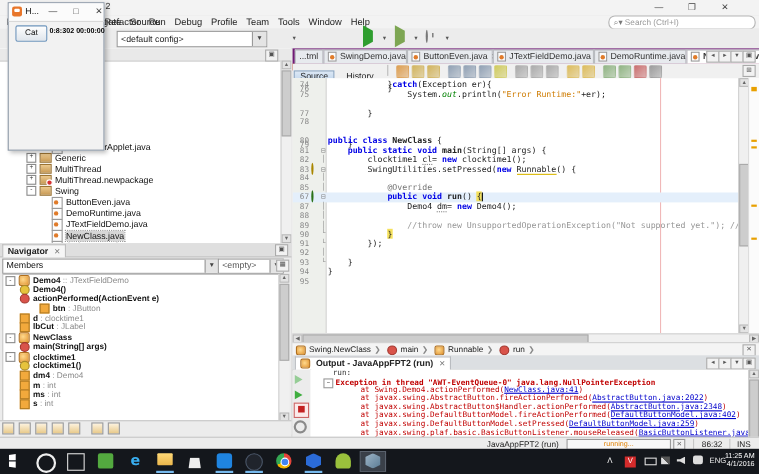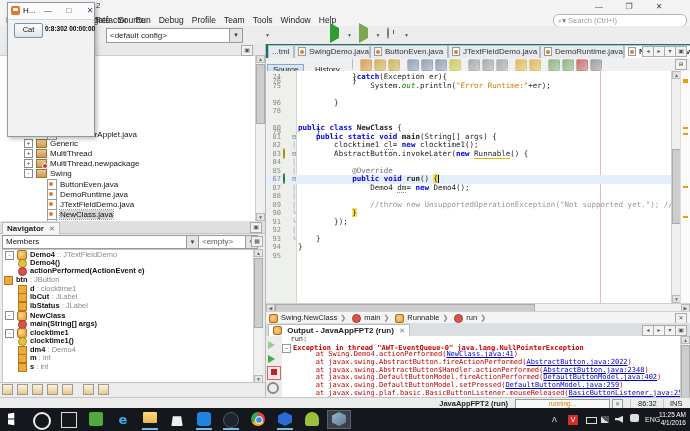--- a/index.html
+++ b/index.html
@@ -56,21 +56,21 @@
   .nav-row .sub{color:#8a8a8a;font-weight:normal;}
   #nav-filterbar{position:absolute;left:0;bottom:2px;width:265px;height:12px;background:#ececec;border-top:1px solid #c5c5c5;}
   .filt-ico{display:inline-block;width:9px;height:9px;margin:1px 2px;border:1px solid #9a9a9a;background:linear-gradient(#fdf3df,#e8c989);}
   
   .sb-v{position:absolute;width:9px;background:#f0f0f0;border-left:1px solid #d0d0d0;}
   .sb-h{position:absolute;height:8px;background:#f0f0f0;border-top:1px solid #d0d0d0;}
   .sb-btn{position:absolute;width:9px;height:8px;background:#e3e3e3;border:1px solid #b9b9b9;font-size:5px;text-align:center;line-height:7px;color:#666;box-sizing:border-box;}
   .sb-thumb{position:absolute;background:#cdcdcd;border:1px solid #aaa;box-sizing:border-box;}
   
   #right-col{left:266px;top:44px;width:424px;height:353px;background:#fff;}
-  #editor-tabbar{left:0;top:0;width:424px;height:14px;background:#0f766e;border-bottom:6px solid #f97316;}
+  #editor-tabbar{left:0;top:0;width:424px;height:14px;background:#701a75;border-bottom:6px solid #f97316;}
   .ed-tab{position:absolute;top:1px;height:12px;background:#e7eaee;border:1px solid #b9bcc0;border-bottom:none;font-size:8px;line-height:12px;padding:0 3px;white-space:nowrap;color:#333;}
   .ed-tab.active{background:#fff;font-weight:bold;}
   .tab-x{color:#777;font-size:7px;margin-left:3px;}
   #editor-toolbar{left:0;top:14px;width:424px;height:13px;background:#f0f0f0;border-bottom:1px solid #cfcfcf;}
   .src-btn{display:inline-block;height:10px;line-height:10px;font-size:8px;padding:0 5px;margin:1px 1px;border:1px solid #aaa;background:linear-gradient(#fff,#e2e2e2);}
   .src-btn.active{background:#cfdcEB;background:linear-gradient(#dce8f5,#bcd2ea);border-color:#8aa6c4;}
   .edtb-ico{display:inline-block;width:10px;height:10px;margin:1px 1px;border:1px solid transparent;}
   #code-area{left:0;top:27px;width:424px;height:232px;background:#fff;overflow:hidden;}
   #gutter-bg{position:absolute;left:0;top:0;width:30px;height:232px;background:#eef0ec;border-right:1px solid #d5d5d5;}
   .code-line{position:absolute;left:0;width:424px;height:8.5px;font-family:"DejaVu Sans Mono",monospace;font-size:7.5px;line-height:8.5px;white-space:pre;}
@@ -96,21 +96,21 @@
   .es-mark{position:absolute;left:2px;width:5px;height:2px;background:#e8a000;}
   
   #ed-hscroll{left:0;top:259px;width:424px;height:8px;}
   #breadcrumb{left:0;top:267px;width:424px;height:12px;background:#f4f4f4;border-top:1px solid #d0d0d0;border-bottom:1px solid #c6c6c6;font-size:7.5px;line-height:12px;white-space:nowrap;}
   .bc-sep{color:#888;font-size:7px;margin:0 3px;}
   #output-tabbar{left:0;top:279px;width:424px;height:13px;background:#dcdfe2;border-bottom:1px solid #b9b9b9;}
   #output-tab{position:absolute;left:2px;top:1px;height:12px;background:#fff;border:1px solid #b9bcc0;border-bottom:none;font-size:8px;font-weight:bold;line-height:12px;padding:0 4px;}
   #output-rail{position:absolute;left:0;top:292px;width:16px;height:105px;background:#ececec;border-right:1px solid #cfcfcf;}
   .rail-btn{width:12px;height:12px;margin:2px 1px;position:relative;}
   #output-body{position:absolute;left:16px;top:292px;width:399px;height:105px;background:#fff;overflow:hidden;}
-  .out-line{position:relative;height:7.7px;line-height:7.7px;font-family:"DejaVu Sans Mono",monospace;font-size:7px;white-space:pre;}
+  .out-line{position:relative;height:7.7px;line-height:7.7px;font-family:"DejaVu Sans Mono",monospace;font-size:7px;white-space:pre;margin-left:12px;}
   .o-plain{color:#333;}
   .o-err{color:#c00000;}
   .o-link{color:#0000cc;text-decoration:underline;}
   .o-fold{display:inline-block;width:7px;height:7px;border:1px solid #999;background:#fff;font-size:5px;line-height:6px;text-align:center;color:#333;margin-right:2px;vertical-align:middle;}
   
   #statusbar{left:0;top:397px;width:690px;height:11px;background:#ececec;border-top:1px solid #c6c6c6;font-size:7.5px;line-height:11px;}
   #sb-progress{position:absolute;left:515px;top:1px;width:93px;height:8px;border:1px solid #9a9a9a;background:#f8f8f8;text-align:center;font-size:6.5px;line-height:8px;color:#e08000;}
   
   #float-win{left:7px;top:2px;width:86px;height:133px;background:#f2f2f2;border:1px solid #8e9aa8;box-shadow:2px 2px 4px rgba(0,0,0,.25);z-index:60;}
   #fw-titlebar{position:absolute;left:0;top:0;width:100%;height:16px;background:#fbfbfb;border-bottom:1px solid #d8d8d8;}
@@ -214,30 +214,30 @@
       </div>
       <div class="nav-select" style="left:198px;width:55px;">
         <span class="dd">▼</span>
         <span>&lt;empty&gt;</span>
       </div>
       <span class="mini-btn" style="right:2px;top:15px;">▦</span>
       <div id="navigator-tree">
           <div class="nav-row" style="padding-left: 2px;"><span class="expander">-</span><span class="ic ic-class"></span><span class="lbl">Demo4</span><span class="sub"> :: JTextFieldDemo</span></div>
           <div class="nav-row" style="padding-left: 15px;"><span class="ic ic-constructor"></span><span class="lbl">Demo4()</span></div>
           <div class="nav-row" style="padding-left: 15px;"><span class="ic ic-method"></span><span class="lbl">actionPerformed(ActionEvent e)</span></div>
-          <div class="nav-row" style="padding-left: 1px;"><span class="ic ic-field"></span><span class="lbl">btn</span><span class="sub"> : JButton</span></div>
+          <div class="nav-row" style="padding-left: 33px;"><span class="ic ic-field"></span><span class="lbl">btn</span><span class="sub"> : JButton</span></div>
           <div class="nav-row" style="padding-left: 15px;"><span class="ic ic-field"></span><span class="lbl">d</span><span class="sub"> : clocktime1</span></div>
           <div class="nav-row" style="padding-left: 15px;"><span class="ic ic-field"></span><span class="lbl">lbCut</span><span class="sub"> : JLabel</span></div>
-          <div class="nav-row" style="padding-left: 15px;"><span class="ic ic-field"></span><span class="lbl">lbStatus</span><span class="sub"> : JLabel</span></div>
           <div class="nav-row" style="padding-left: 2px;"><span class="expander">-</span><span class="ic ic-class"></span><span class="lbl">NewClass</span></div>
           <div class="nav-row" style="padding-left: 15px;"><span class="ic ic-method"></span><span class="lbl">main(String[] args)</span></div>
           <div class="nav-row" style="padding-left: 2px;"><span class="expander">-</span><span class="ic ic-class"></span><span class="lbl">clocktime1</span></div>
           <div class="nav-row" style="padding-left: 15px;"><span class="ic ic-constructor"></span><span class="lbl">clocktime1()</span></div>
           <div class="nav-row" style="padding-left: 15px;"><span class="ic ic-field"></span><span class="lbl">dm4</span><span class="sub"> : Demo4</span></div>
           <div class="nav-row" style="padding-left: 15px;"><span class="ic ic-field"></span><span class="lbl">m</span><span class="sub"> : int</span></div>
+          <div class="nav-row" style="padding-left: 15px;"><span class="ic ic-field"></span><span class="lbl">ms</span><span class="sub"> : int</span></div>
           <div class="nav-row" style="padding-left: 15px;"><span class="ic ic-field"></span><span class="lbl">s</span><span class="sub"> : int</span></div>
         </div>
       <div class="sb-v" style="right:2px;top:28px;height:134px;">
         <span class="sb-btn" style="top:0;">▲</span>
         <span class="sb-thumb" style="top:9px;left:0;width:9px;height:70px;"></span>
         <span class="sb-btn" style="bottom:0;">▼</span>
       </div>
       <div id="nav-filterbar"><span class="filt-ico"></span><span class="filt-ico"></span><span class="filt-ico"></span><span class="filt-ico"></span><span class="filt-ico" style="margin-right: 8px;"></span><span class="filt-ico"></span><span class="filt-ico"></span></div>
     </div>
   </div>
@@ -259,27 +259,27 @@
       <span class="mini-btn" style="right:3px;top:1px;">⊞</span>
     </div>
 
     <div class="abs" id="code-area">
       <div id="gutter-bg"></div>
       <div id="margin-line"></div>
       <div id="code-lines">
           <div class="code-line" style="top: 2px;"><span class="ln">74</span><span class="ct"><span>            }</span><span class="kw">catch</span><span>(Exception er){</span></span></div>
           <div class="code-line" style="top: 10.5px;"><span class="ln">75</span><span class="ct"><span>                System.</span><span class="fld">out</span><span>.println(</span><span class="str">"Error Runtime:"</span><span>+er);</span></span></div>
           <div class="code-line" style="top: 6px;"><span class="ln">76</span><span class="ct"><span>            }</span></span></div>
-          <div class="code-line" style="top: 27.5px;"><span class="ln">96</span><span class="ct"><span>        }</span></span></div>
+          <div class="code-line" style="top: 27.5px;"><span class="ln">77</span><span class="ct"><span>        }</span></span></div>
           <div class="code-line" style="top: 36px;"><span class="ln">78</span><span class="ct"></span></div>
           <div class="code-line" style="top: 44.5px; margin-top: 12px;"><span class="ln">79</span><span class="ct"><span>    }</span></span></div>
           <div class="code-line" style="top: 53px;"><span class="ln">80</span><span class="ct"><span class="kw">public class</span><span class="boldm"> NewClass</span><span> {</span></span></div>
           <div class="code-line" style="top: 61.5px;"><span class="ln">81</span><span class="fold" style="font-size: 7px;">⊟</span><span class="ct"><span>    </span><span class="kw">public static void</span><span class="boldm"> main</span><span>(String[] args) {</span></span></div>
           <div class="code-line" style="top: 70px;"><span class="ln">82</span><span class="fold">│</span><span class="ct"><span>        clocktime1 </span><span class="und">cl</span><span>= </span><span class="kw">new</span><span> clocktime1();</span></span></div>
-          <div class="code-line" style="top: 78.5px;"><span class="ln">83</span><span class="glyph"><span class="g-warn"></span></span><span class="fold" style="font-size: 7px;">⊟</span><span class="ct"><span>        AbstractButton.invokeLater(</span><span class="kw">new</span><span> </span><span class="undw">Runnable</span><span>() {</span></span></div>
+          <div class="code-line" style="top: 78.5px;"><span class="ln">83</span><span class="glyph"><span class="g-warn"></span></span><span class="fold" style="font-size: 7px;">⊟</span><span class="ct"><span>        SwingUtilities.setPressed(</span><span class="kw">new</span><span> </span><span class="undw">Runnable</span><span>() {</span></span></div>
           <div class="code-line" style="top: 87px;"><span class="ln">84</span><span class="fold">│</span><span class="ct"></span></div>
           <div class="code-line" style="top: 95.5px;"><span class="ln">85</span><span class="fold">│</span><span class="ct"><span class="ann">            @Override</span></span></div>
           <div class="code-line cl-hl" style="top: 104px;"><span class="ln">67</span><span class="glyph"><span class="g-override"></span></span><span class="fold" style="font-size: 7px;">⊟</span><span class="ct"><span>            </span><span class="kw">public void</span><span class="boldm"> run</span><span>() </span><span class="hl">{</span><span class="caret"></span></span></div>
           <div class="code-line" style="top: 112.5px;"><span class="ln">87</span><span class="fold">│</span><span class="ct"><span>                Demo4 </span><span class="und">dm</span><span>= </span><span class="kw">new</span><span> Demo4();</span></span></div>
           <div class="code-line" style="top: 121px;"><span class="ln">88</span><span class="fold">│</span><span class="ct"></span></div>
           <div class="code-line" style="top: 129.5px;"><span class="ln">89</span><span class="fold">│</span><span class="ct"><span class="com">                //throw new UnsupportedOperationException("Not supported yet."); //To change body o</span></span></div>
           <div class="code-line" style="top: 138px;"><span class="ln">90</span><span class="fold">└</span><span class="ct"><span>            </span><span class="hl">}</span></span></div>
           <div class="code-line" style="top: 146.5px;"><span class="ln">91</span><span class="fold">└</span><span class="ct"><span>        });</span></span></div>
           <div class="code-line" style="top: 155px;"><span class="ln">92</span><span class="fold">│</span><span class="ct"></span></div>
           <div class="code-line" style="top: 163.5px;"><span class="ln">93</span><span class="fold">└</span><span class="ct"><span>    }</span></span></div>
@@ -348,21 +348,21 @@
         <div class="out-line"><span class="o-err">        at java.awt.Component.dispatchEventImpl(</span><span class="o-link">Component.java:4891</span><span class="o-err">)</span></div>
       </div>
     <div class="sb-v" style="right:0px;top:292px;height:105px;">
       <span class="sb-btn" style="top:0;">▲</span>
       <span class="sb-thumb" style="top:9px;left:0;width:9px;height:55px;"></span>
 
     </div>
   </div>
 
   <div class="abs" id="statusbar">
-    <span class="abs" style="right:182px;color:#222;font-weight:bold;">JavaAppFPT2 (run)</span>
+    <span class="abs" style="right:182px;color:#222;">JavaAppFPT2 (run)</span>
     <div id="sb-progress"><span>running...</span></div>
     <span class="abs" style="left:612px;top:1px;width:9px;height:8px;border:1px solid #999;background:#f2f2f2;font-size:6px;line-height:8px;text-align:center;color:#666;">✕</span>
     <span class="abs" style="left:638px;">86:32</span>
     <span class="abs" style="left:670px;">INS</span>
     <span class="abs" style="left:630px;top:1px;width:1px;height:9px;background:#c6c6c6;"></span>
     <span class="abs" style="left:663px;top:1px;width:1px;height:9px;background:#c6c6c6;"></span>
   </div>
 
   <div class="abs" id="float-win">
     <div id="fw-titlebar">

